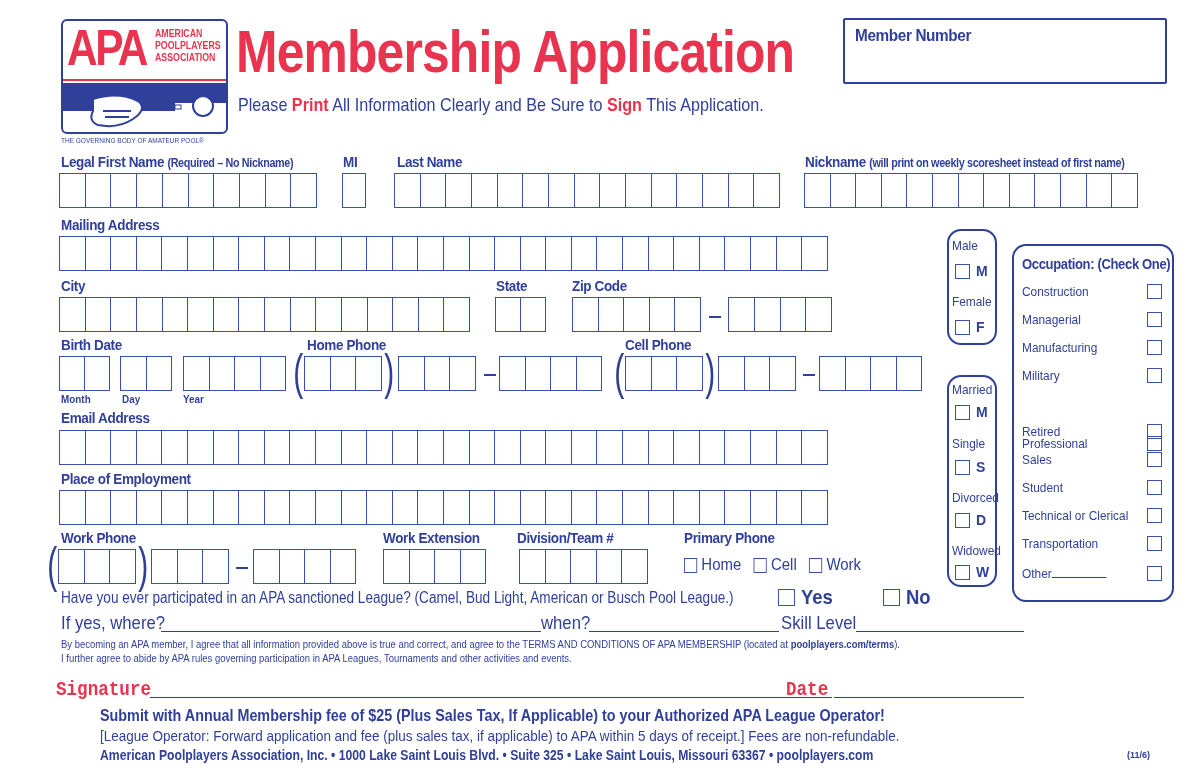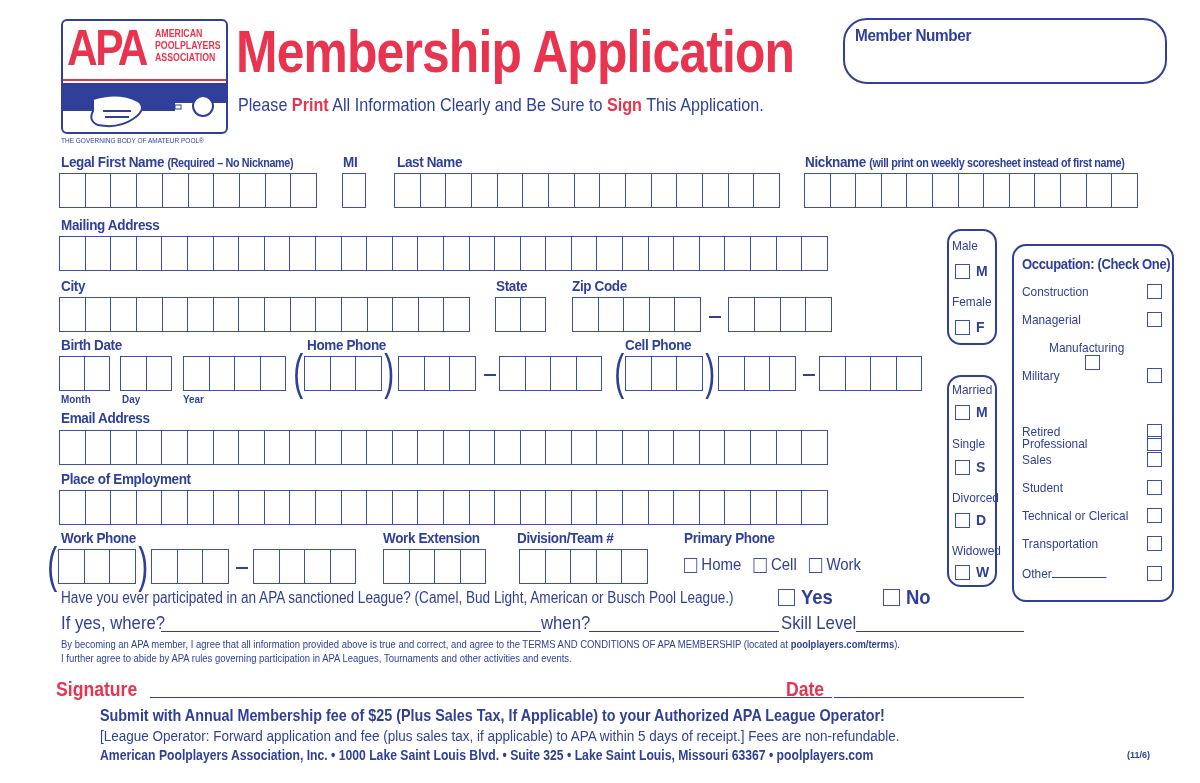--- a/index.html
+++ b/index.html
@@ -42,21 +42,21 @@
     <rect x="112" y="24" width="6" height="4" fill="#fff" stroke="#2f3f9a"></rect>
   </svg>
 </div>
 <div class="abs" style="left:61px;top:137px;font-size:6.5px;color:#2f3f9a;white-space:nowrap;">THE GOVERNING BODY OF AMATEUR POOL®</div>
 
 <div class="abs" style="left:236px;top:22px;font-size:60px;font-weight:bold;color:#e8344f;letter-spacing:-1px;transform:scaleX(0.83);transform-origin:left top;white-space:nowrap;line-height:1;">Membership Application</div>
 <div class="abs" style="left:238px;top:94px;font-size:19px;color:#2f3f9a;transform:scaleX(0.85);transform-origin:left top;white-space:nowrap;">
   <span>Please </span><b class="red">Print</b><span> All Information Clearly and Be Sure to </span><b class="red">Sign</b><span> This Application.</span>
 </div>
 
-<div class="abs" style="left:843px;top:18px;width:324px;height:66px;border:2px solid #2f3f9a;border-radius:24px;">
+<div class="abs" style="left:843px;top:18px;width:324px;height:66px;border:2px solid #2f3f9a;border-radius:2px;">
   <div class="lbl" style="position:absolute;left:10px;top:6px;font-size:17px;">Member Number</div>
 </div>
 
 <div class="abs lbl" style="left:61px;top:153px;"><span>Legal First Name</span> <small>(Required – No Nickname)</small></div>
 <div class="abs lbl" style="left:343px;top:153px;">MI</div>
 <div class="abs lbl" style="left:397px;top:153px;">Last Name</div>
 <div class="abs lbl" style="left:805px;top:153px;"><span>Nickname</span> <small>(will print on weekly scoresheet instead of first name)</small></div>
 
 <div class="boxes" style="left:59px;top:173px;width:258px;">
     <span></span>
@@ -393,21 +393,21 @@
 <div class="side-panel" style="left:1012px;top:244px;width:162px;height:358px;">
   <div class="abs lbl" style="left:8px;top:10px;font-size:14.5px;">Occupation: (Check One)</div>
   <div class="occ-row" style="top:38px;">
       <span class="t">Construction</span>
       <span class="cb"></span>
     </div>
   <div class="occ-row" style="top:66px;">
       <span class="t">Managerial</span>
       <span class="cb"></span>
     </div>
-  <div class="occ-row" style="top:94px;flex-direction:column;">
+  <div class="occ-row" style="top:94px;">
       <span class="t">Manufacturing</span>
       <span class="cb"></span>
     </div>
   <div class="occ-row" style="top:122px;">
       <span class="t">Military</span>
       <span class="cb"></span>
     </div>
   <div class="occ-row" style="top:150px;margin-top:40px;">
       <span class="t">Professional</span>
       <span class="cb"></span>
@@ -455,21 +455,21 @@
   <span class="abs line-fill" style="left:528px;top:0;width:190px;height:20px;"></span>
   <span class="abs narrow" style="left:720px;top:0;">Skill Level</span>
   <span class="abs line-fill" style="left:795px;top:0;width:168px;height:20px;"></span>
 </div>
 
 <div class="abs narrow" style="left:61px;top:638px;font-size:11px;color:#2f3f9a;transform:scaleX(0.86);">
   <div><span>By becoming an APA member, I agree that all information provided above is true and correct, and agree to the TERMS AND CONDITIONS OF APA MEMBERSHIP (located at </span><b>poolplayers.com/terms</b><span>).</span></div>
   <div style="margin-top:2px;">I further agree to abide by APA rules governing participation in APA Leagues, Tournaments and other activities and events.</div>
 </div>
 
-<div class="abs" style="left:56px;top:678px;width:970px;height:26px;">
+<div class="abs" style="left:56px;top:678px;width:970px;height:26px;font-family:Liberation Mono, monospace;">
   <span class="abs narrow" style="left:0;top:0;font-size:20px;font-weight:bold;color:#e8344f;">Signature</span>
   <span class="abs line-fill" style="left:94px;top:0;width:682px;height:20px;"></span>
   <span class="abs narrow" style="left:730px;top:0;font-size:20px;font-weight:bold;color:#e8344f;">Date</span>
   <span class="abs line-fill" style="left:778px;top:0;width:190px;height:20px;"></span>
 </div>
 
 <div class="abs narrow" style="left:100px;top:706px;font-size:16.5px;font-weight:bold;color:#2f3f9a;transform:scaleX(0.87);">Submit with Annual Membership fee of $25 (Plus Sales Tax, If Applicable) to your Authorized APA League Operator!</div>
 <div class="abs narrow" style="left:100px;top:727px;font-size:15.5px;color:#2f3f9a;transform:scaleX(0.87);">[League Operator: Forward application and fee (plus sales tax, if applicable) to APA within 5 days of receipt.] Fees are non-refundable.</div>
 <div class="abs narrow" style="left:100px;top:747px;font-size:14px;font-weight:bold;color:#2f3f9a;transform:scaleX(0.87);">American Poolplayers Association, Inc. • 1000 Lake Saint Louis Blvd. • Suite 325 • Lake Saint Louis, Missouri  63367 • poolplayers.com</div>
 <div class="abs" style="left:1127px;top:750px;font-size:9px;font-weight:bold;color:#2f3f9a;">(11/6)</div>

